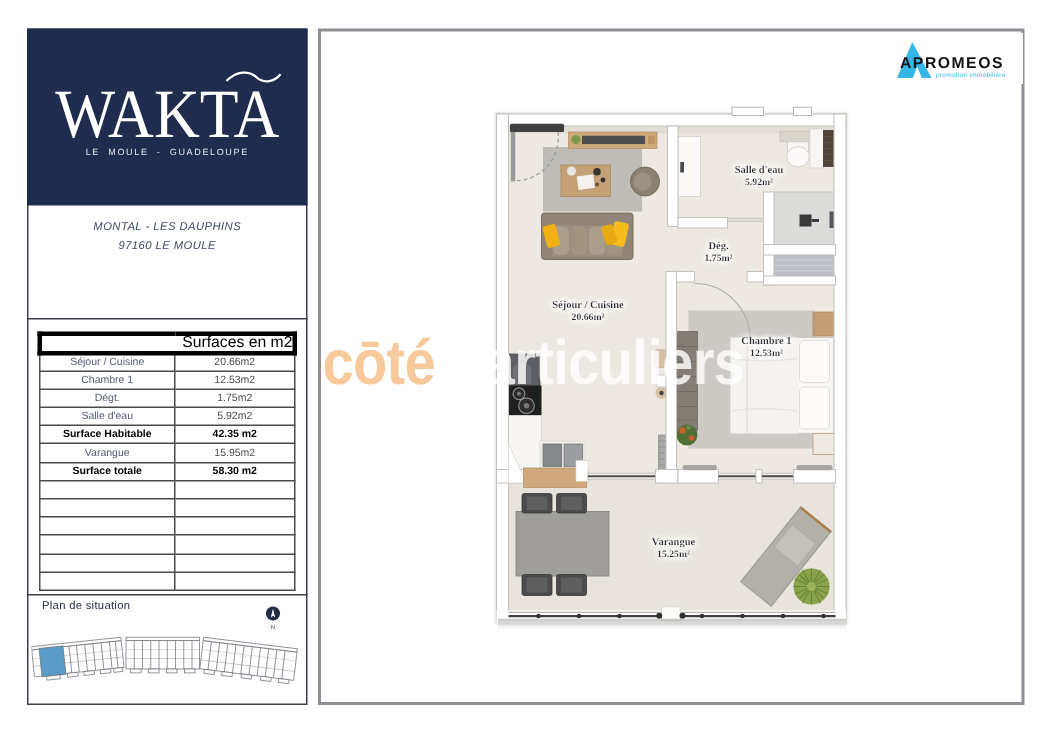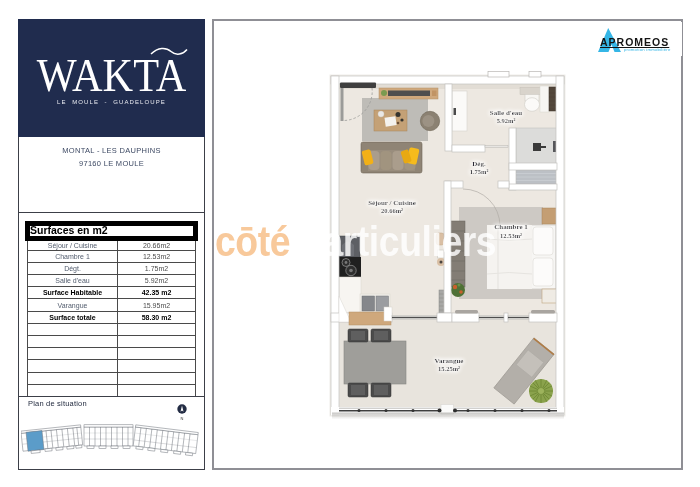--- a/index.html
+++ b/index.html
@@ -15,28 +15,28 @@
 
     <div class="abs" style="left:0;top:34px;width:187px;text-align:center;color:#ffffff;font-family:'Liberation Serif',serif;font-size:46px;font-weight:400;line-height:46px;letter-spacing:0px;transform:scaleX(0.92);">WAKTA</div>
 
     <svg class="abs" style="left:131px;top:26px;" width="40" height="12" viewBox="0 0 40 12">
         <path d="M2 9 C 9 2, 17 2, 22 6.5 C 27 11, 34 9.5, 38 4.5" stroke="#ffffff" stroke-width="1.5" fill="none"></path>
       </svg>
 
     <div class="abs" style="left:0;top:80px;width:187px;text-align:center;color:#e8eaf0;font-size:6px;letter-spacing:1.1px;">LE&nbsp; MOULE&nbsp; -&nbsp; GUADELOUPE</div>
   </div>
 
-  <div class="abs" style="left:0;top:124px;width:185px;text-align:center;color:#3e4a64;font-size:7.5px;line-height:13px;letter-spacing:0.3px;">MONTAL - LES DAUPHINS<br>97160 LE MOULE</div>
+  <div class="abs" style="left:0;top:124px;width:185px;text-align:center;color:#3e4a64;font-size:7.5px;line-height:13px;letter-spacing:0.3px;font-style:italic;">MONTAL - LES DAUPHINS<br>97160 LE MOULE</div>
 
 
   <div class="abs" style="left:-1px;top:192px;width:187px;height:205px;border-top:1px solid #3c3f48;">
     <table style="position:absolute;left:7px;top:8px;width:173px;border-collapse:collapse;border:1px solid #2a2a2a;">
       <tbody>
           <tr>
-            <td colspan="2" style="border:5px solid #000000;text-align:left;font-weight:bold;font-size:10.5px;line-height:9.5px;color:#000;padding:0;height:8px;">Surfaces en m2</td>
+            <td colspan="2" style="border:3px solid #000000;text-align:right;font-weight:normal;font-size:10.5px;line-height:9.5px;color:#000;padding:0;height:8px;">Surfaces en m2</td>
           </tr>
       <tr style="height:12.2px;">
             <td style="border:1px solid #4a4a4a;width:89px;text-align:center;font-size:7px;color:#535d6e;padding:0;">Séjour / Cuisine</td>
             <td style="border:1px solid #4a4a4a;text-align:center;font-size:7px;color:#4c4c4c;padding:0;">20.66m2</td>
           </tr>
       <tr style="height:12.2px;">
             <td style="border:1px solid #4a4a4a;text-align:center;font-size:7px;color:#535d6e;padding:0;">Chambre 1</td>
             <td style="border:1px solid #4a4a4a;text-align:center;font-size:7px;color:#4c4c4c;padding:0;">12.53m2</td>
           </tr>
       <tr style="height:12.2px;">
@@ -471,20 +471,20 @@
 </g>
 </svg>
 
 <div class="abs" style="left:594px;top:22px;width:88px;height:34px;background:#ffffff;">
 
   <svg class="abs" style="left:4px;top:6px;" width="24" height="24" viewBox="0 0 24 24">
     <path d="M10.2 0 L23 24 L0 24 Z" fill="#35b6e6"></path>
     <path d="M10.5 24 L13.5 16.5 L16.5 24 Z" fill="#ffffff"></path>
   </svg>
 
-  <div class="abs" style="left:6px;top:14px;font-size:10.5px;font-weight:bold;color:#141414;letter-spacing:1px;text-decoration:underline;">APROMEOS</div>
+  <div class="abs" style="left:6px;top:14px;font-size:10.5px;font-weight:bold;color:#141414;letter-spacing:1px;">APROMEOS</div>
 
   <div class="abs" style="left:30px;top:25px;font-size:4.3px;color:#35b6e6;letter-spacing:0.2px;">promotion immobilière</div>
 </div>
 
 <div class="abs" style="left:215px;top:221px;font-size:42px;font-weight:bold;line-height:42px;letter-spacing:-0.5px;white-space:nowrap;z-index:30;transform:scaleX(0.89);transform-origin:0 0;">
   <span style="color:#f8c99b;">cōté</span><span style="color:rgba(255,255,255,0.82);"> particuliers</span>
 </div>
 
 </body></html>

